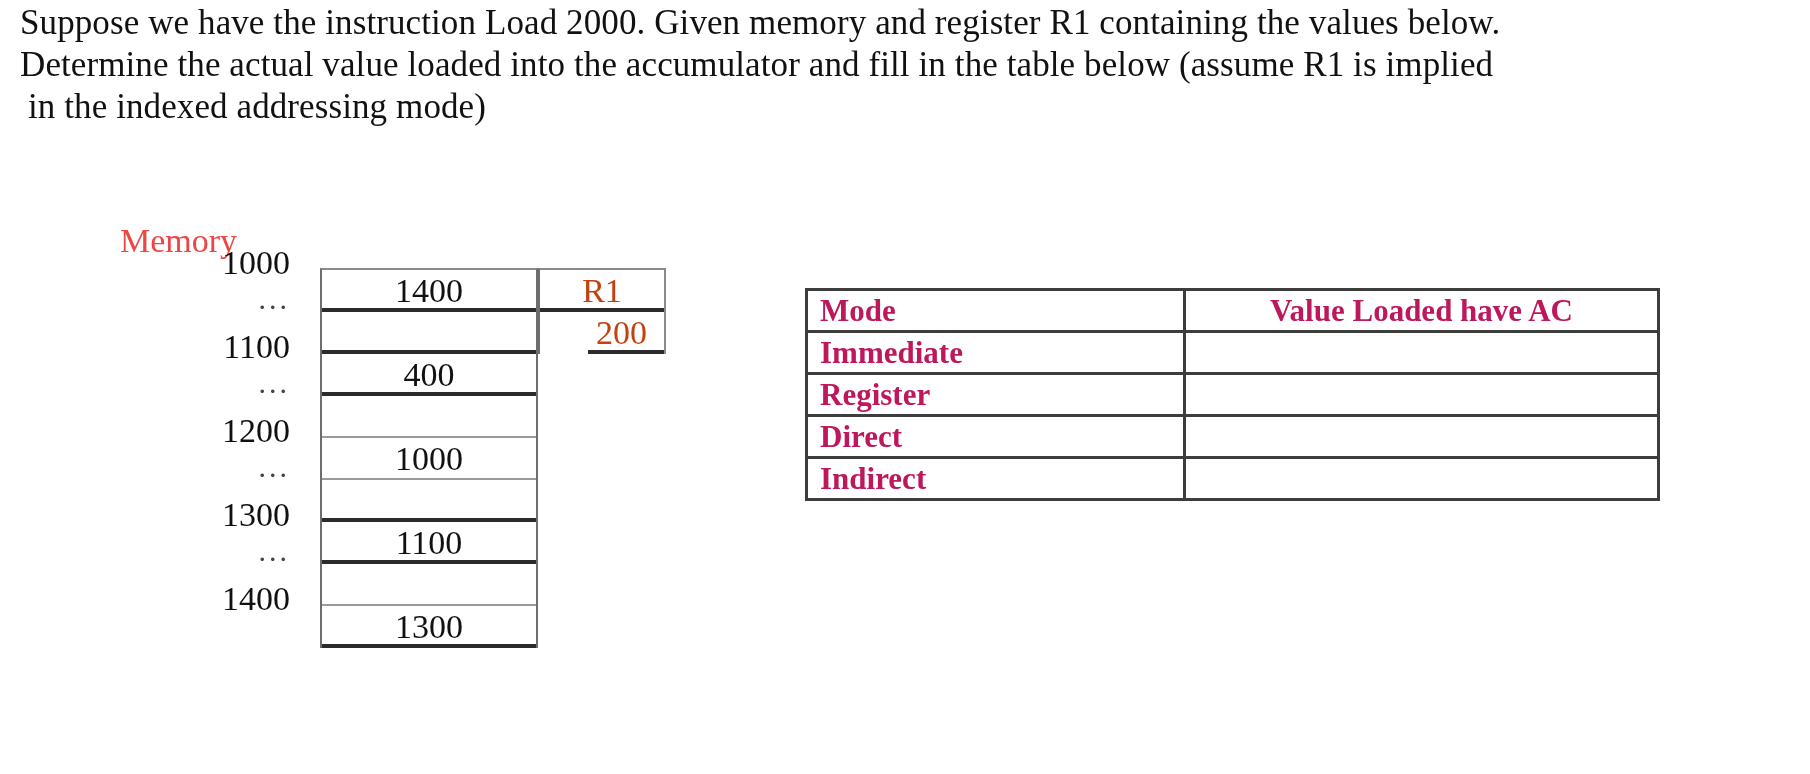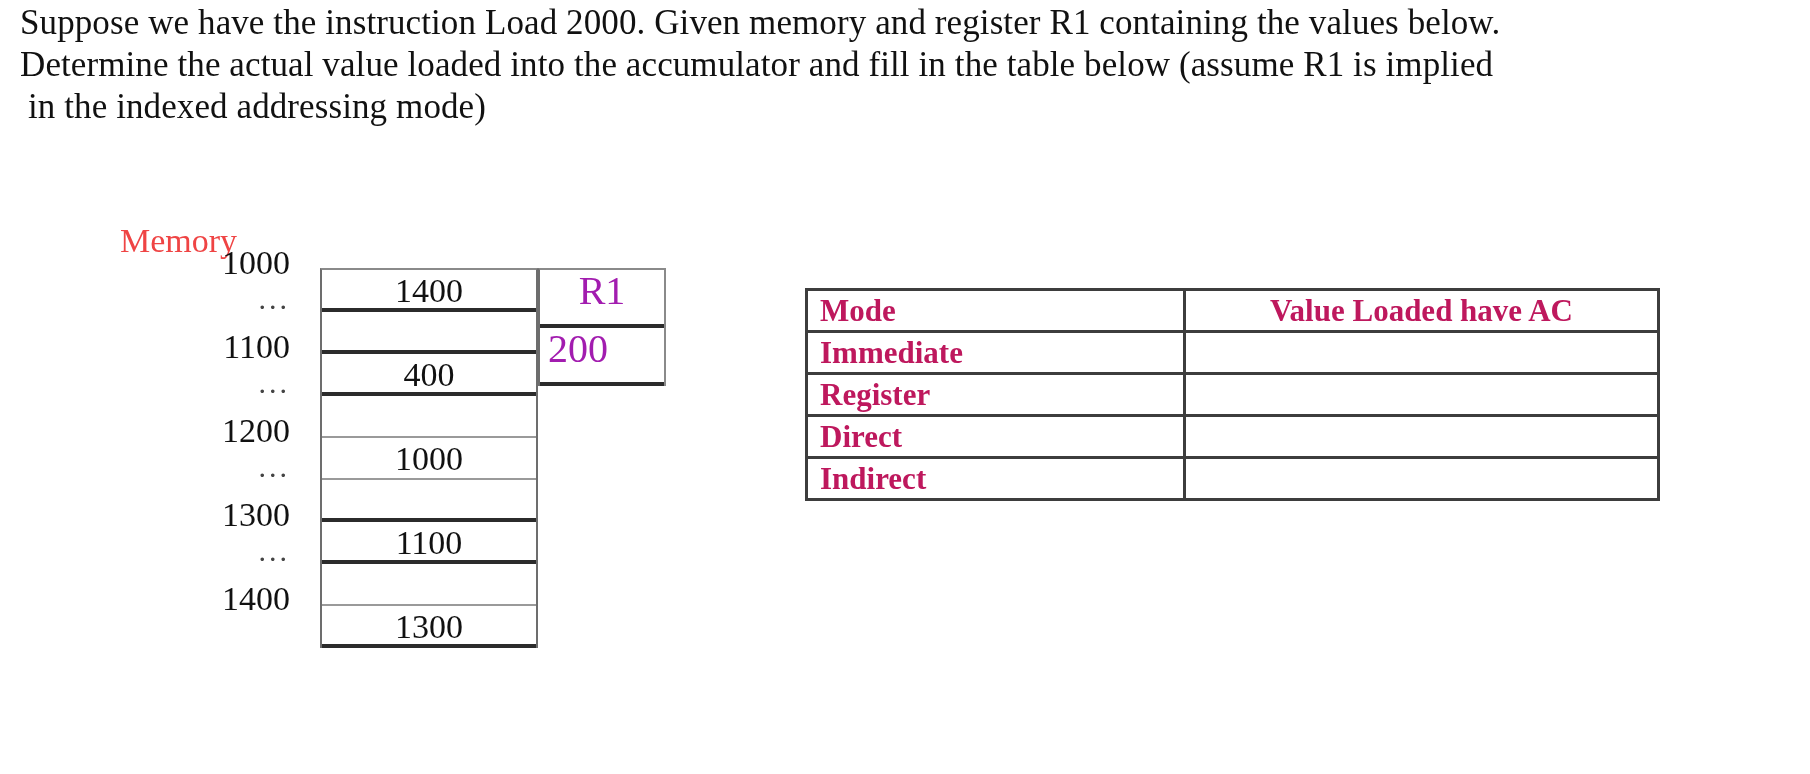--- a/index.html
+++ b/index.html
@@ -109,29 +109,29 @@
     position: absolute;
     left: 418px;
     top: 46px;
     width: 128px;
     box-sizing: border-box;
     border-left: 2px solid #6d6d6d;
     border-right: 2px solid #8a8a8a;
     border-top: 2px solid #8a8a8a;
   }
   .r1-cell {
-    height: 58px;
+    height: 42px;
     line-height: 42px;
     text-align: center;
-    font-size: 40px;
-    color: #a21caf;
+    font-size: 34px;
+    color: #c2410c;
     box-sizing: border-box;
   }
   .r1-cell.header { border-bottom: 4px solid #2b2b2b; }
-  .r1-cell.value  { border-bottom: 4px solid #2b2b2b; text-align: left; padding-left: 8px; }
+  .r1-cell.value  { border-bottom: 4px solid #2b2b2b; text-align: left; padding-left: 8px; margin-left: 48px; }
 
   
   #modes-table {
     position: absolute;
     left: 805px;
     top: 288px;
     width: 852px;
     border-collapse: collapse;
     table-layout: fixed;
     background: #ffffff;

